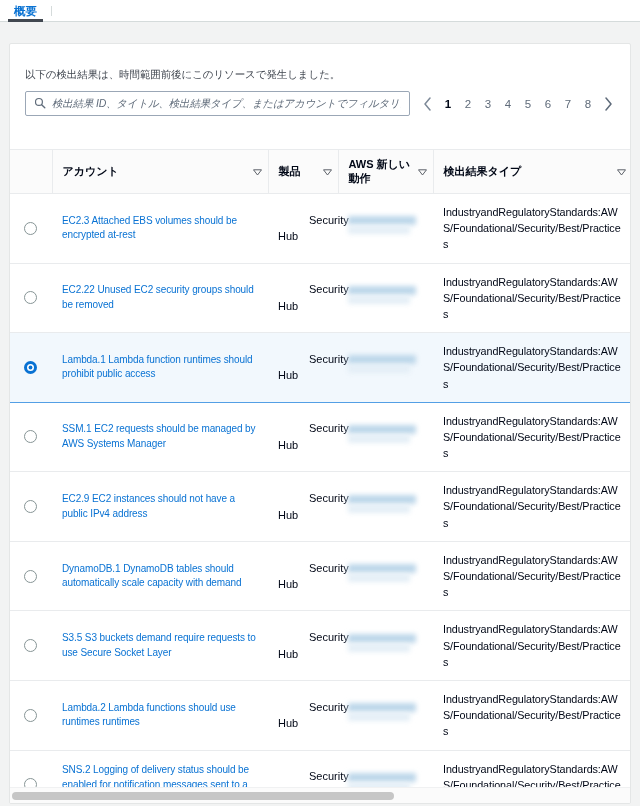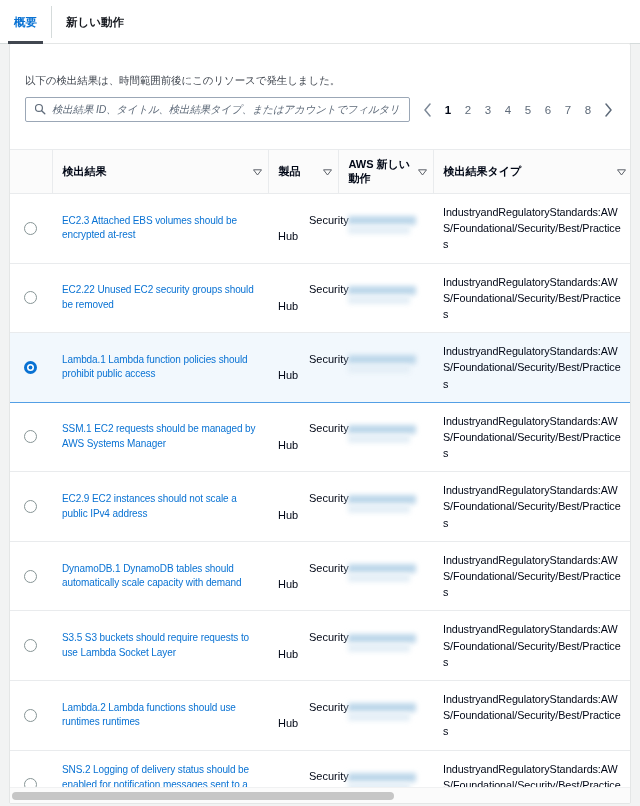--- a/index.html
+++ b/index.html
@@ -6,21 +6,21 @@
   html, body {
     width: 640px;
     height: 806px;
     background: #f2f3f3;
     font-family: "Liberation Sans", "DejaVu Sans", sans-serif;
     overflow: hidden;
   }
 
   
   .tabstrip {
-    height: 44px;
+    height: 22px;
     background: #ffffff;
     display: flex;
     align-items: stretch;
     position: relative;
   }
   .tabstrip::after {
     content: "";
     position: absolute;
     left: 0; right: 0; bottom: 0;
     height: 1px;
@@ -75,21 +75,21 @@
     gap: 7px;
   }
   .info-link {
     font-size: 10.5px;
     font-weight: normal;
     color: #0972d3;
     cursor: pointer;
     text-decoration: none;
   }
   .card-desc {
-    margin-top: 17px;
+    margin-top: 11px;
     font-size: 10.5px;
     color: #414750;
     letter-spacing: -0.1px;
   }
 
   
   .filter-row {
     margin-top: 9px;
     padding: 0 15px;
     display: flex;
@@ -261,23 +261,20 @@
   }
 </style>
 </head>
 <body>
 
 <div class="tabstrip">
   <div class="tab active">
     <span>概要</span>
   </div>
   <div class="tab-sep"></div>
-  <div class="tab">
-    <span>新しい動作</span>
-  </div>
 </div>
 
 <div class="card">
 
   <div class="card-head">
     <div class="card-desc">以下の検出結果は、時間範囲前後にこのリソースで発生しました。</div>
   </div>
 
   <div class="filter-row">
     <div class="search-box">
@@ -320,21 +317,21 @@
           <col class="c-prod">
         <col class="c-acct">
           <col class="c-type">
           <col class="c-pad">
       </colgroup>
       <thead>
         <tr>
           <th></th>
           <th>
             <div class="th-in">
-              <span class="lbl">検出結果</span>
+              <span class="lbl">アカウント</span>
               <span class="sort-caret">
                 <svg width="9" height="7" viewBox="0 0 9 7">
                     <path d="M0.5 0.8 H8.5 L4.5 6 Z" fill="none" stroke="#414750" stroke-width="1"></path>
                   </svg>
               </span>
             </div>
           </th>
           <th>
             <div class="th-in">
               <span class="lbl">製品</span>
@@ -393,21 +390,21 @@
                 <i class="a"></i>
                 <i class="b"></i>
               </div>
             </td>
             <td colspan="2"><span class="ftype">IndustryandRegulatoryStandards:AWS/Foundational/Security/Best/Practices</span></td>
           </tr>
           <tr class="sel">
             <td class="radio-cell">
               <span class="radio on"></span>
             </td>
-            <td><span class="link">Lambda.1 Lambda function policies should prohibit public access</span></td>
+            <td><span class="link">Lambda.1 Lambda function runtimes should prohibit public access</span></td>
             <td><span class="prod">Security Hub</span></td>
             <td>
               <div class="redact">
                 <i class="a"></i>
                 <i class="b"></i>
               </div>
             </td>
             <td colspan="2"><span class="ftype">IndustryandRegulatoryStandards:AWS/Foundational/Security/Best/Practices</span></td>
           </tr>
           <tr>
@@ -421,21 +418,21 @@
                 <i class="a"></i>
                 <i class="b"></i>
               </div>
             </td>
             <td colspan="2"><span class="ftype">IndustryandRegulatoryStandards:AWS/Foundational/Security/Best/Practices</span></td>
           </tr>
           <tr>
             <td class="radio-cell">
               <span class="radio"></span>
             </td>
-            <td><span class="link">EC2.9 EC2 instances should not scale a public IPv4 address</span></td>
+            <td><span class="link">EC2.9 EC2 instances should not have a public IPv4 address</span></td>
             <td><span class="prod">Security Hub</span></td>
             <td>
               <div class="redact">
                 <i class="a"></i>
                 <i class="b"></i>
               </div>
             </td>
             <td colspan="2"><span class="ftype">IndustryandRegulatoryStandards:AWS/Foundational/Security/Best/Practices</span></td>
           </tr>
           <tr>
@@ -449,21 +446,21 @@
                 <i class="a"></i>
                 <i class="b"></i>
               </div>
             </td>
             <td colspan="2"><span class="ftype">IndustryandRegulatoryStandards:AWS/Foundational/Security/Best/Practices</span></td>
           </tr>
           <tr>
             <td class="radio-cell">
               <span class="radio"></span>
             </td>
-            <td><span class="link">S3.5 S3 buckets should require requests to use Lambda Socket Layer</span></td>
+            <td><span class="link">S3.5 S3 buckets demand require requests to use Secure Socket Layer</span></td>
             <td><span class="prod">Security Hub</span></td>
             <td>
               <div class="redact">
                 <i class="a"></i>
                 <i class="b"></i>
               </div>
             </td>
             <td colspan="2"><span class="ftype">IndustryandRegulatoryStandards:AWS/Foundational/Security/Best/Practices</span></td>
           </tr>
           <tr>

